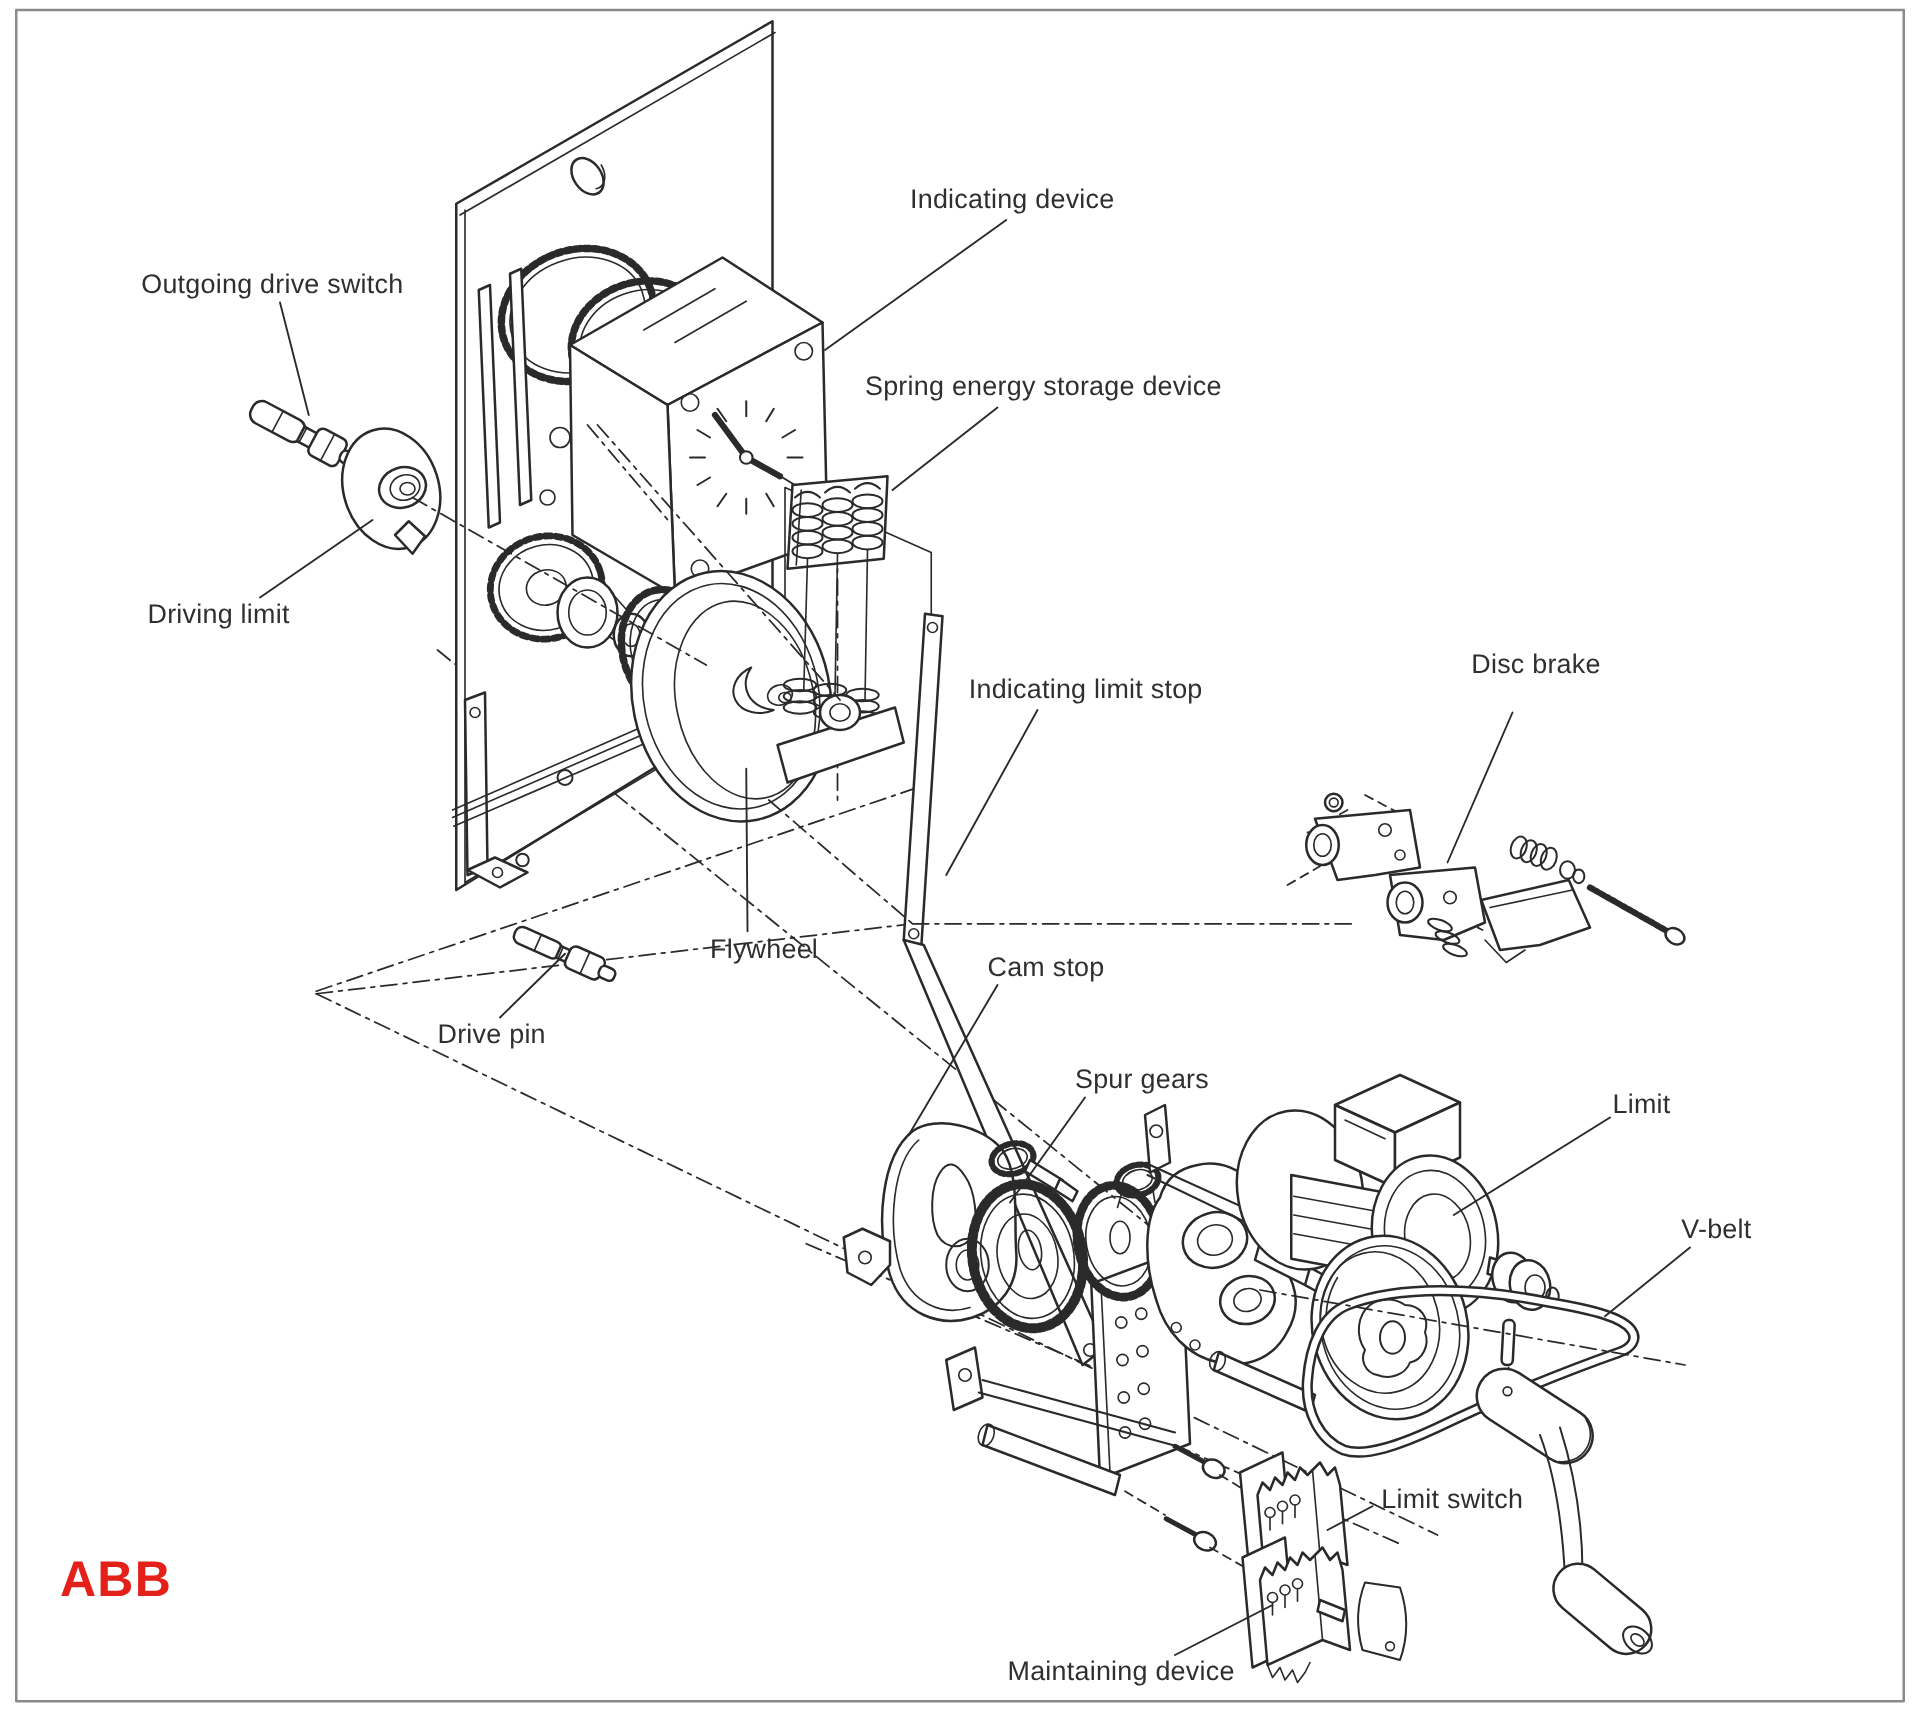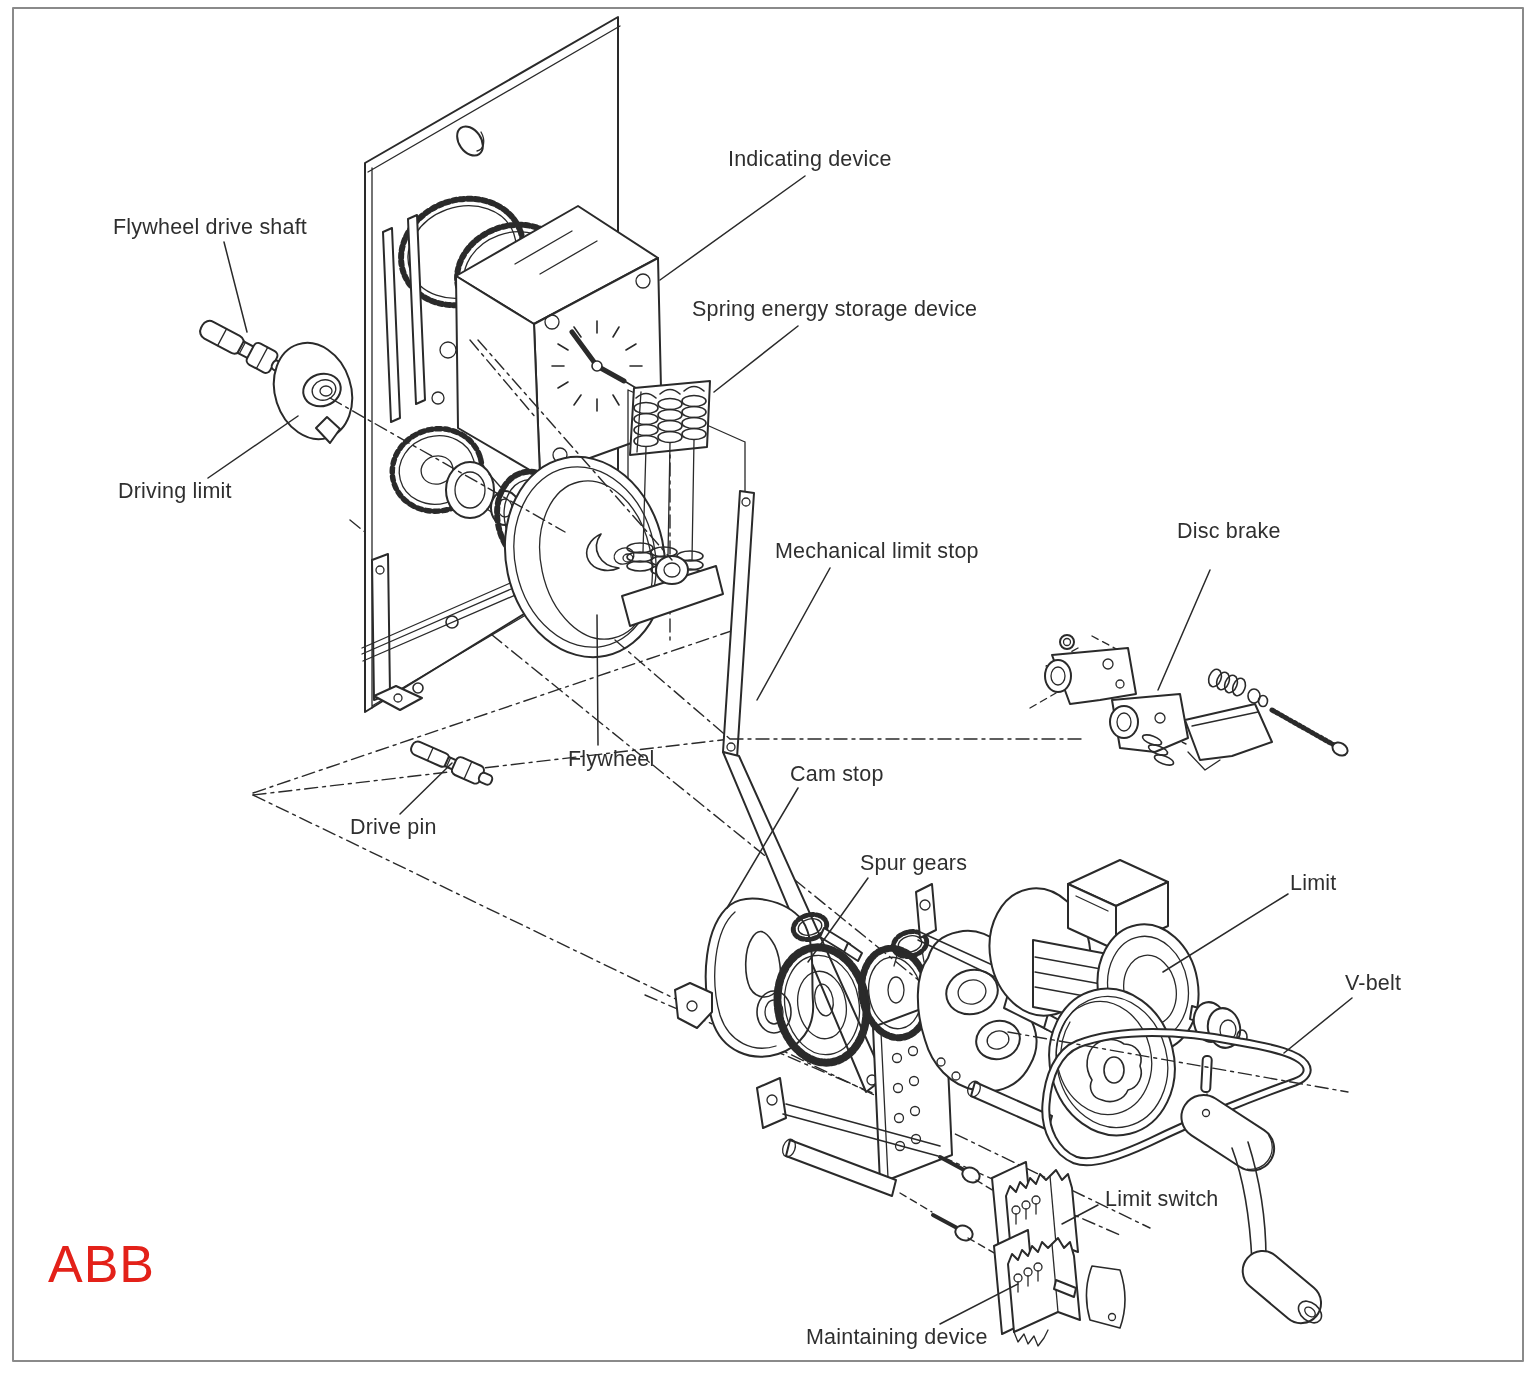--- a/index.html
+++ b/index.html
@@ -2,21 +2,21 @@
 <html><head>
 <meta charset="utf-8">
 <style>
   html,body{margin:0;padding:0;background:#fff;}
   body{width:1536px;height:1374px;overflow:hidden;
        font-family:"Liberation Sans","DejaVu Sans",sans-serif;}
   #stage{position:relative;width:1536px;height:1172px;background:#fff;}
   #art{position:absolute;left:0;top:0;width:1536px;height:1374px;}
   .lbl{position:absolute;font-size:21.5px;line-height:23px;color:#2f2f2f;
        white-space:nowrap;letter-spacing:.2px;}
-  .logo{position:absolute;font-size:52px;font-weight:normal;letter-spacing:1px;
+  .logo{position:absolute;font-size:40px;font-weight:bold;letter-spacing:1px;
         line-height:48px;}
   
   .k{stroke:#2a2a2a;fill:none;stroke-width:2;stroke-linecap:round;stroke-linejoin:round;}
   .f{fill:#ffffff;}
   .t1{stroke-width:1.3;}
   .t2{stroke-width:1.6;}
   .dd{stroke-dasharray:13 5 3 5;stroke-width:1.4;}
   .ds{stroke-dasharray:7 5;stroke-width:1.4;}
   .lead{stroke-width:1.5;}
 </style>
@@ -389,24 +389,24 @@
       <path d="M868,878 L808,962"></path>
       <path d="M1288,894 L1163,972"></path>
       <path d="M1352,998 L1284,1053"></path>
       <path d="M1098,1205 L1062,1224"></path>
       <path d="M940,1324 L1018,1284"></path>
     </g>
   </g>
 </svg>
 
   <div class="lbl" style="left:728px;top:148px">Indicating device</div>
-  <div class="lbl" style="left:113px;top:216px">Flywheel drive shaft</div>
+  <div class="lbl" style="left:113px;top:216px">Outgoing drive switch</div>
   <div class="lbl" style="left:692px;top:298px">Spring energy storage device</div>
   <div class="lbl" style="left:118px;top:480px">Driving limit</div>
-  <div class="lbl" style="left:775px;top:540px">Mechanical limit stop</div>
+  <div class="lbl" style="left:775px;top:540px">Indicating limit stop</div>
   <div class="lbl" style="left:1177px;top:520px">Disc brake</div>
   <div class="lbl" style="left:568px;top:748px">Flywheel</div>
   <div class="lbl" style="left:790px;top:763px">Cam stop</div>
   <div class="lbl" style="left:350px;top:816px">Drive pin</div>
   <div class="lbl" style="left:860px;top:852px">Spur gears</div>
   <div class="lbl" style="left:1290px;top:872px">Limit</div>
   <div class="lbl" style="left:1345px;top:972px">V-belt</div>
   <div class="lbl" style="left:1105px;top:1188px">Limit switch</div>
   <div class="lbl" style="left:806px;top:1326px">Maintaining device</div>
 

